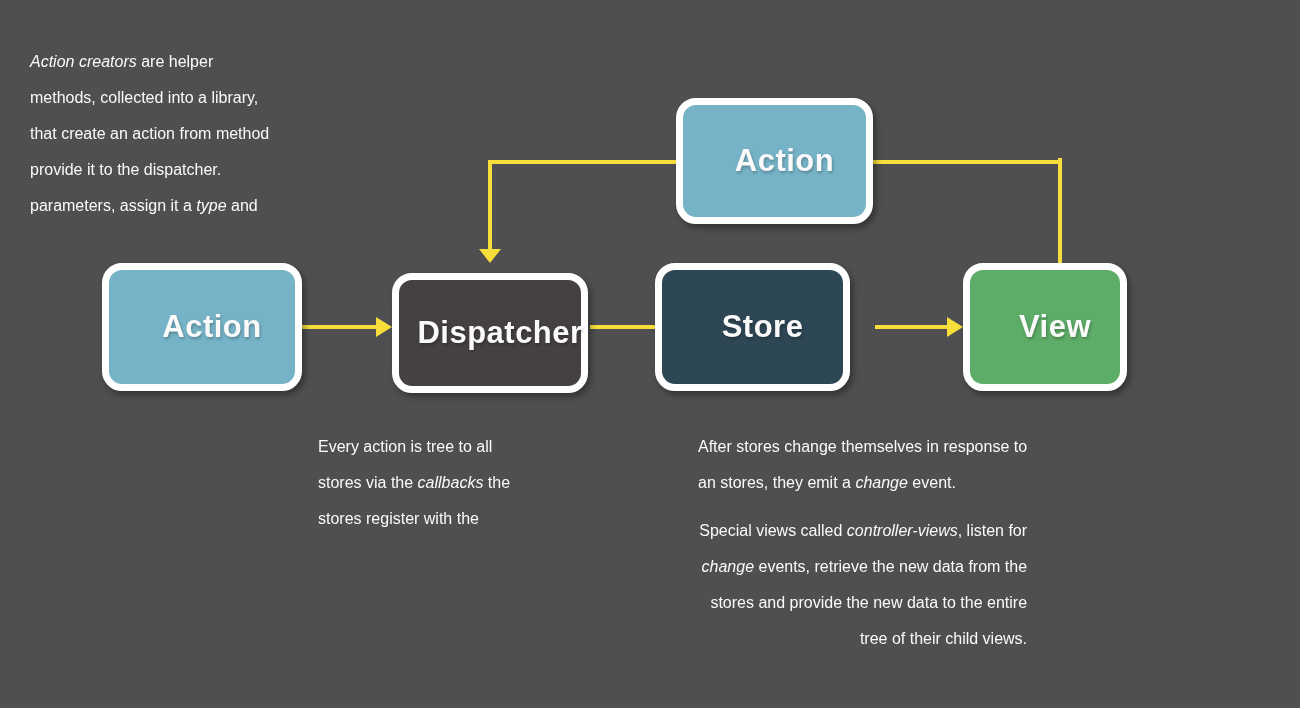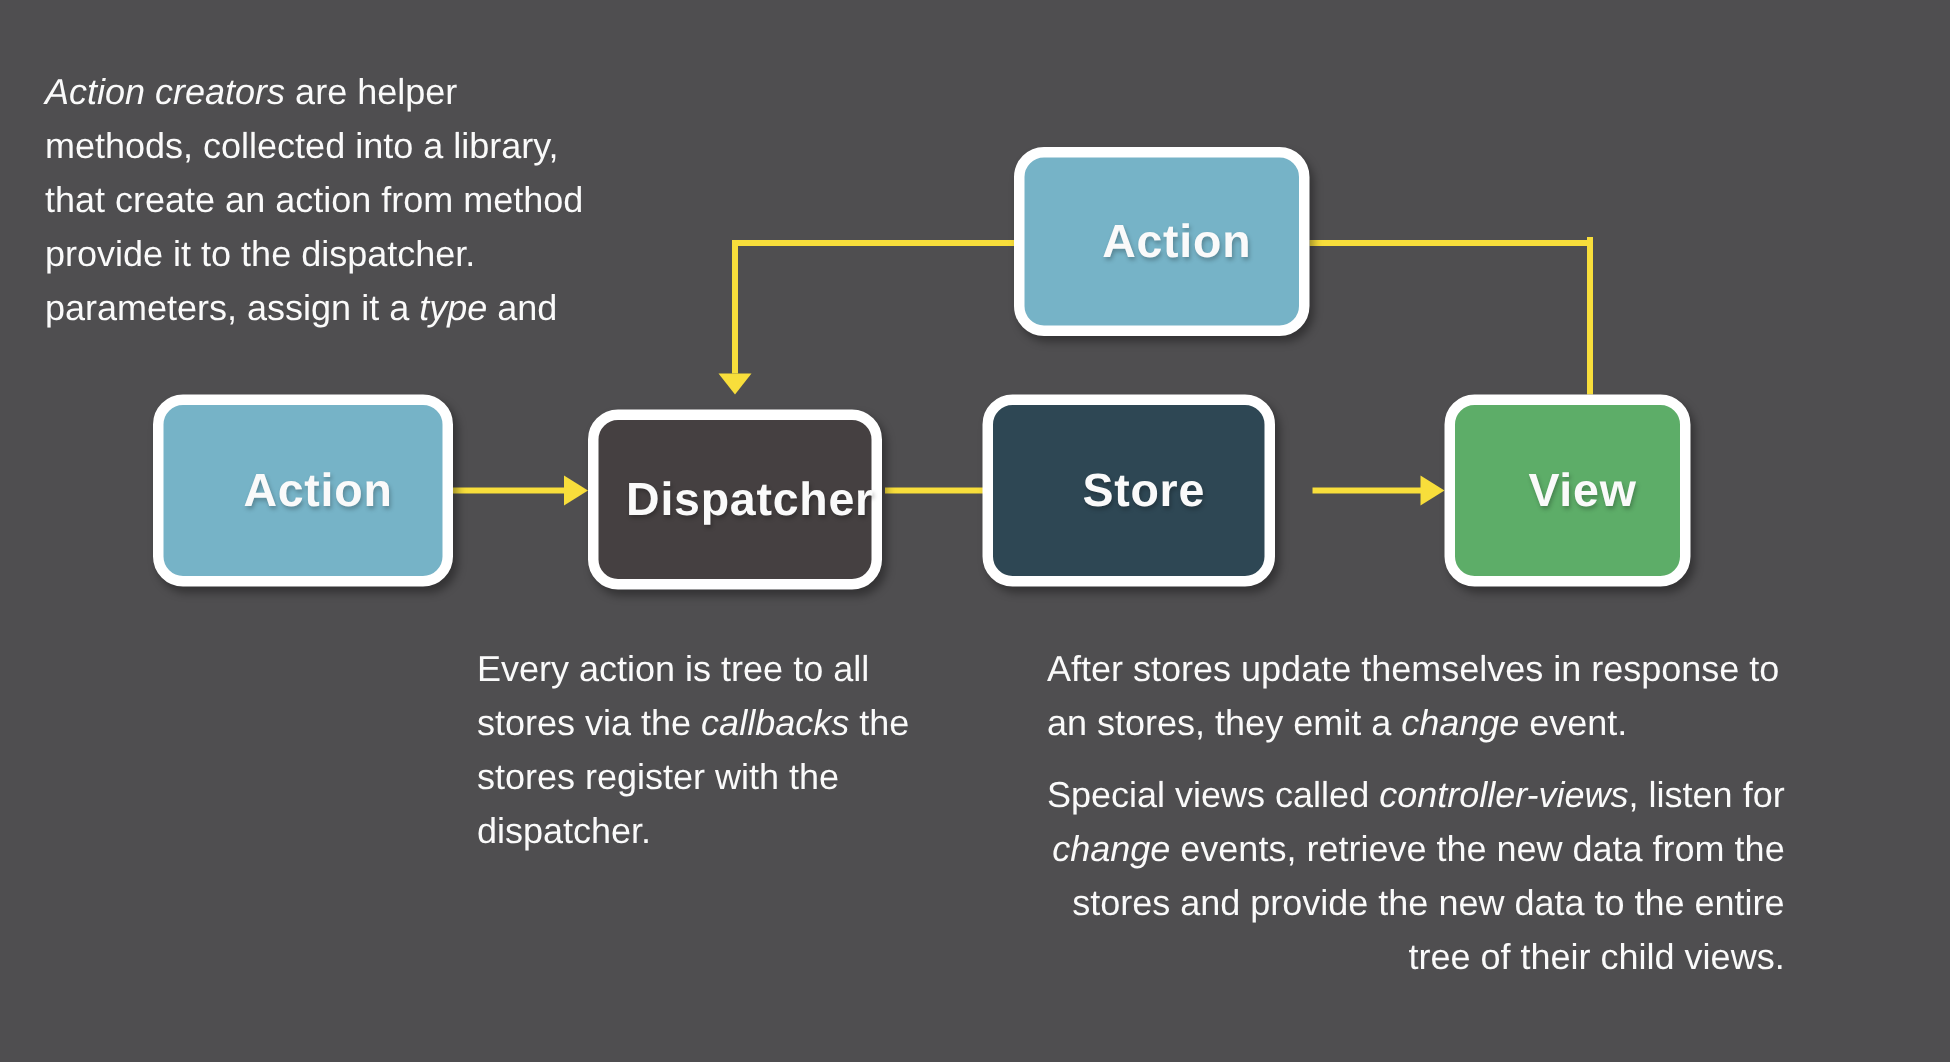--- a/index.html
+++ b/index.html
@@ -58,21 +58,21 @@
   .arrowhead--down {
     border-left: 11px solid transparent;
     border-right: 11px solid transparent;
     border-top: 14px solid var(--arrow, #f8de3b);
   }
 
   
   .note {
     position: absolute;
     color: var(--text, #fafafa);
-    font-size: 24px;
+    font-size: 16px;
     line-height: 36px;
   }
   .note .para + .para { margin-top: 12px; text-align: right; }
   .note .line { white-space: nowrap; }
   .note i { font-style: italic; }
 </style>
 </head>
 <body>
 
 <div class="stage">
@@ -85,27 +85,26 @@
         <div class="line"><span>provide it to the dispatcher.</span></div>
         <div class="line"><span>parameters, assign it a </span><i>type</i><span> and</span></div>
       </div>
     </div>
 
   <div class="note" style="left:318px; top:429px;">
       <div class="para">
         <div class="line"><span>Every action is tree to all</span></div>
         <div class="line"><span>stores via the </span><i>callbacks</i><span> the</span></div>
         <div class="line"><span>stores register with the</span></div>
-        <div class="line"><span>dispatcher.</span></div>
       </div>
     </div>
 
   <div class="note" style="left:698px; top:429px;">
       <div class="para">
-        <div class="line"><span>After stores update themselves in response to</span></div>
+        <div class="line"><span>After stores change themselves in response to</span></div>
         <div class="line"><span>an stores, they emit a </span><i>change</i><span> event.</span></div>
       </div>
       <div class="para">
         <div class="line"><span>Special views called </span><i>controller-views</i><span>, listen for</span></div>
         <div class="line"><i>change</i><span> events, retrieve the new data from the</span></div>
         <div class="line"><span>stores and provide the new data to the entire</span></div>
         <div class="line"><span>tree of their child views.</span></div>
       </div>
     </div>
 

